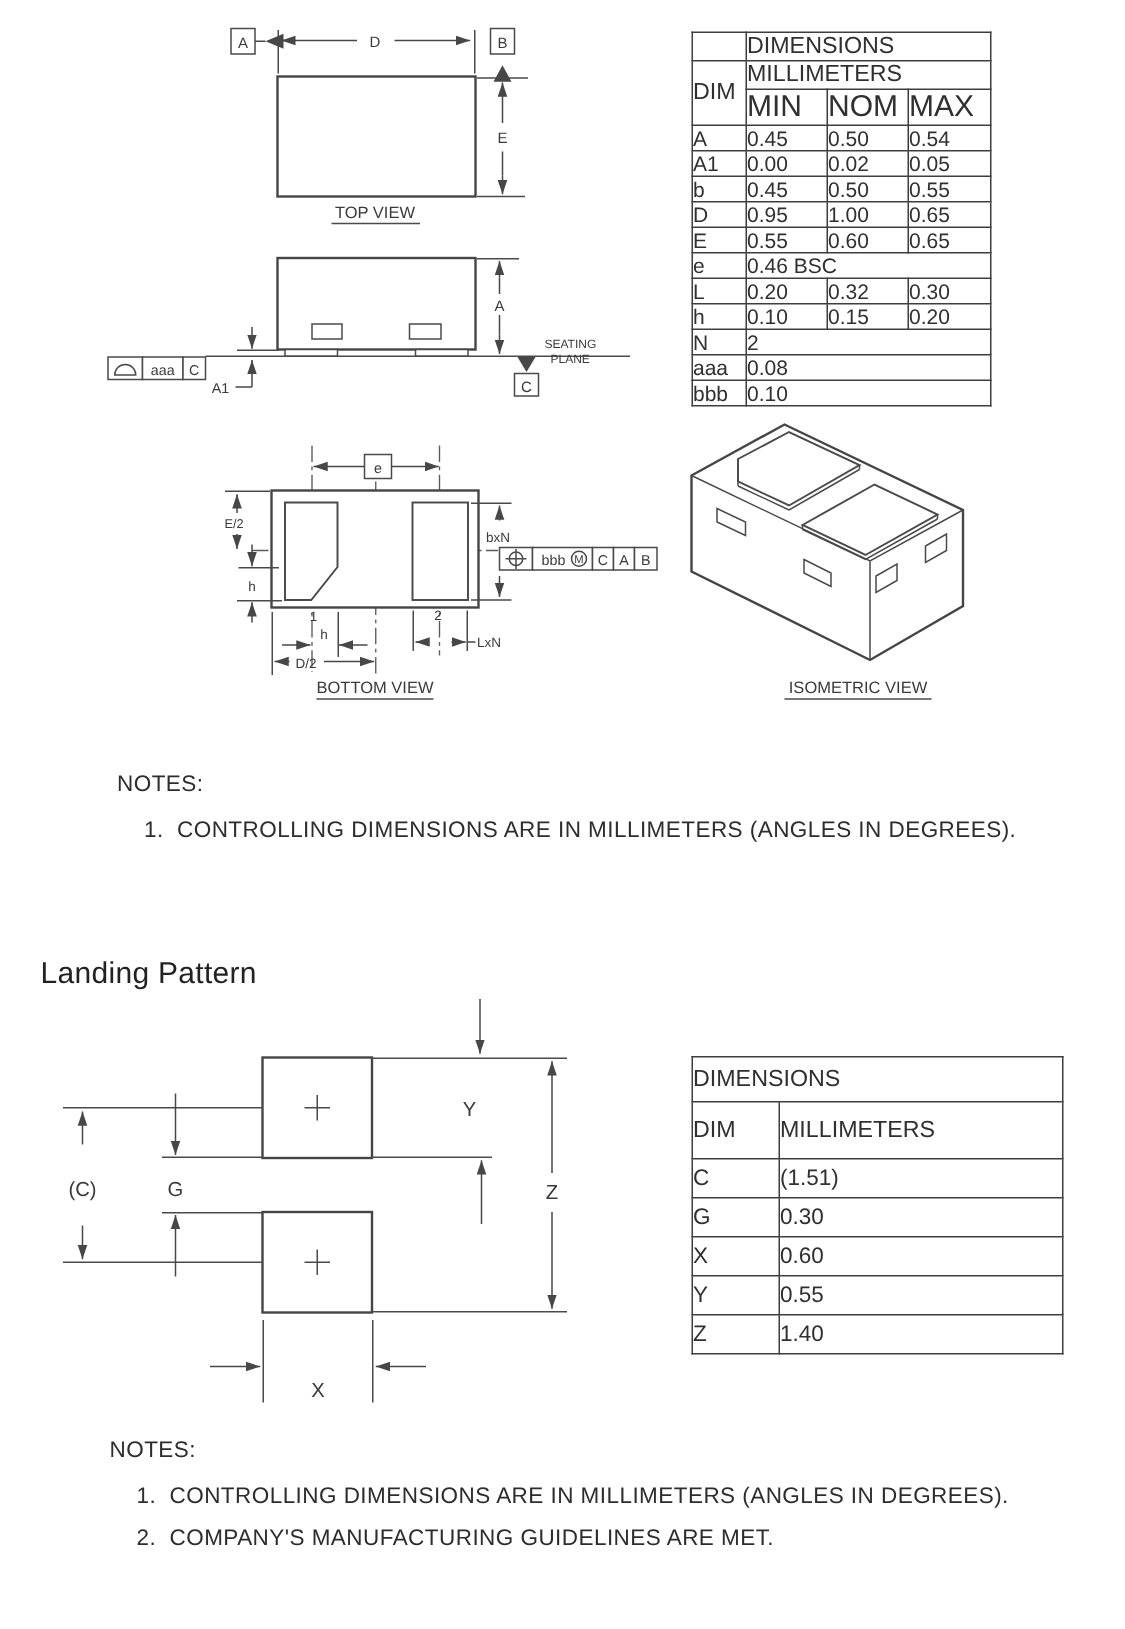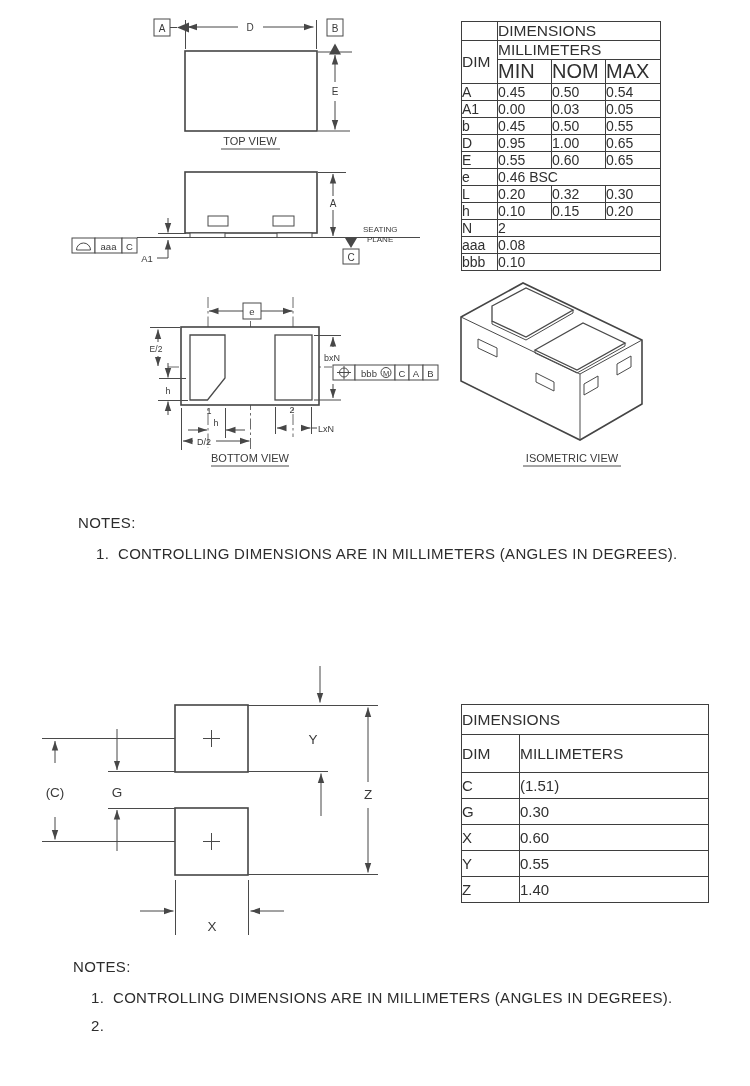--- a/index.html
+++ b/index.html
@@ -250,21 +250,21 @@
         </tr>
   <tr>
           <td>A</td>
           <td>0.45</td>
           <td>0.50</td>
           <td>0.54</td>
         </tr>
   <tr>
           <td>A1</td>
           <td>0.00</td>
-          <td>0.03</td>
+          <td>0.02</td>
           <td>0.05</td>
         </tr>
   <tr>
           <td>b</td>
           <td>0.45</td>
           <td>0.50</td>
           <td>0.55</td>
         </tr>
   <tr>
           <td>D</td>
@@ -310,20 +310,21 @@
     </table>
 
 <div class="notes" style="left:78px; top:514px; width:660px;">
   <div class="notes-heading">NOTES:</div>
   <div class="note-item">
     <span class="note-num">1.</span>
     <span class="note-text">CONTROLLING DIMENSIONS ARE IN MILLIMETERS (ANGLES IN DEGREES).</span>
   </div>
 </div>
 
+<div class="lp-heading">Landing Pattern</div>
 
 <table class="land-table">
   <colgroup>
         <col style="width:58px">
         <col style="width:189px">
       </colgroup>
   <tbody>
         <tr>
           <td class="title" colspan="2">DIMENSIONS</td>
         </tr>
@@ -356,17 +357,18 @@
 
 <div class="notes" style="left:73px; top:958px; width:670px;">
   <div class="notes-heading">NOTES:</div>
   <div class="note-item">
     <span class="note-num">1.</span>
     <span class="note-text">CONTROLLING DIMENSIONS ARE IN MILLIMETERS (ANGLES IN DEGREES).</span>
   </div>
   <div class="note-item">
     <span class="note-num">2.</span>
     <span class="note-text note-lines">
+      <div>COMPANY'S MANUFACTURING GUIDELINES ARE MET.</div>
     </span>
   </div>
 </div>
 
 </div>
 
 </body></html>

